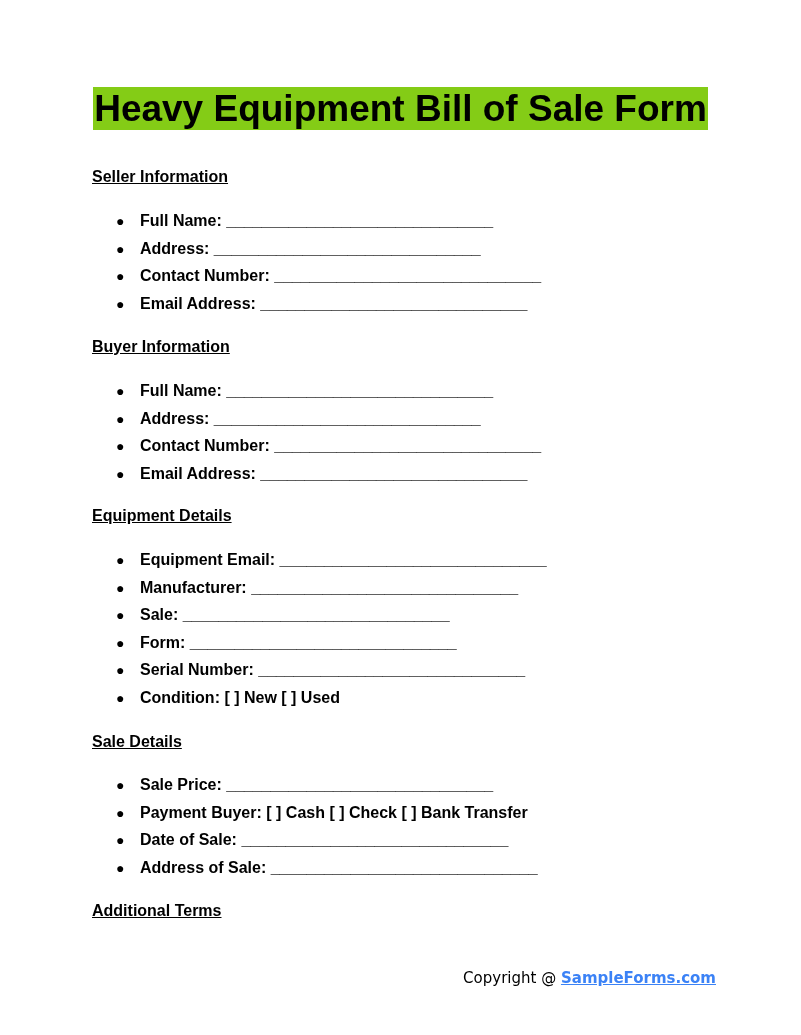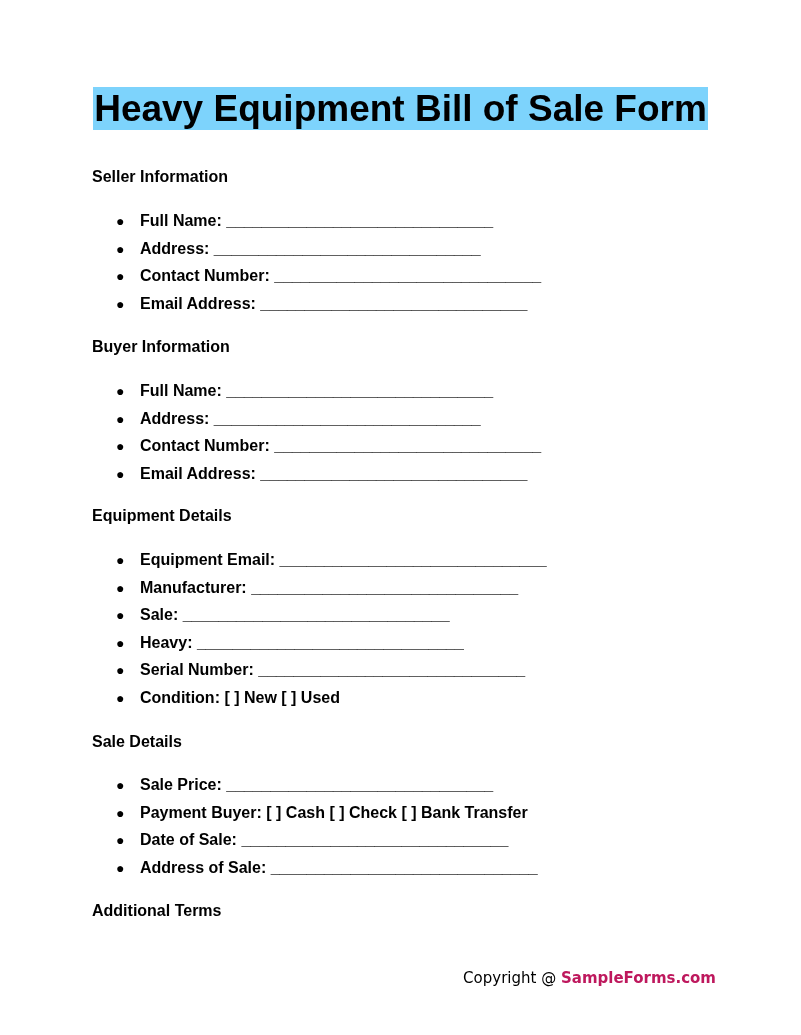--- a/index.html
+++ b/index.html
@@ -1,24 +1,24 @@
 <!DOCTYPE html>
 <html><head>
   <meta charset="utf-8">
   <style>
     html, body { margin: 0; padding: 0; background: #ffffff; }
     body { width: 801px; height: 1035px; position: relative; font-family: "Liberation Sans", sans-serif; color: #000; }
     .title-wrap { position: absolute; top: 87px; left: 0; width: 801px; text-align: center; }
-    .title { display: inline-block; background: #7dd3fc; font-size: 37px; font-weight: bold; line-height: 43px; padding: 0 1px; }
-    .section-head { position: absolute; left: 92px; font-size: 16px; font-weight: bold; }
+    .title { display: inline-block; background: #84cc16; font-size: 37px; font-weight: bold; line-height: 43px; padding: 0 1px; }
+    .section-head { position: absolute; left: 92px; font-size: 16px; font-weight: bold; text-decoration: underline; }
     ul.fields { position: absolute; left: 92px; margin: 0; padding: 0; list-style: none; }
     ul.fields li { position: relative; padding-left: 48px; font-size: 16px; font-weight: bold; height: 27.5px; line-height: 20px; white-space: nowrap; }
     ul.fields li .bullet { position: absolute; left: 24px; top: 0; font-size: 14px; }
     .footer { position: absolute; top: 969px; right: 85px; font-size: 15px; font-family: "DejaVu Sans", sans-serif; }
-    .footer a { color: #be185d; font-weight: bold; }
+    .footer a { color: #3b82f6; font-weight: bold; text-decoration: underline; }
   </style>
 </head>
 <body>
 
 <div class="title-wrap">
   <span class="title">Heavy Equipment Bill of Sale Form</span>
 </div>
 
 <div class="section-head" style="top:168px">Seller Information</div>
 <ul class="fields" style="top:211px">
@@ -34,21 +34,21 @@
   <li><span class="bullet">●</span><span>Address:</span> <span>______________________________</span></li>
   <li><span class="bullet">●</span><span>Contact Number:</span> <span>______________________________</span></li>
   <li><span class="bullet">●</span><span>Email Address:</span> <span>______________________________</span></li>
 </ul>
 
 <div class="section-head" style="top:507px">Equipment Details</div>
 <ul class="fields" style="top:550px">
   <li><span class="bullet">●</span><span>Equipment Email:</span> <span>______________________________</span></li>
   <li><span class="bullet">●</span><span>Manufacturer:</span> <span>______________________________</span></li>
   <li><span class="bullet">●</span><span>Sale:</span> <span>______________________________</span></li>
-  <li><span class="bullet">●</span><span>Heavy:</span> <span>______________________________</span></li>
+  <li><span class="bullet">●</span><span>Form:</span> <span>______________________________</span></li>
   <li><span class="bullet">●</span><span>Serial Number:</span> <span>______________________________</span></li>
   <li><span class="bullet">●</span><span>Condition:</span> <span>[ ] New [ ] Used</span></li>
 </ul>
 
 <div class="section-head" style="top:733px">Sale Details</div>
 <ul class="fields" style="top:775px">
   <li><span class="bullet">●</span><span>Sale Price:</span> <span>______________________________</span></li>
   <li><span class="bullet">●</span><span>Payment Buyer:</span> <span>[ ] Cash [ ] Check [ ] Bank Transfer</span></li>
   <li><span class="bullet">●</span><span>Date of Sale:</span> <span>______________________________</span></li>
   <li><span class="bullet">●</span><span>Address of Sale:</span> <span>______________________________</span></li>

